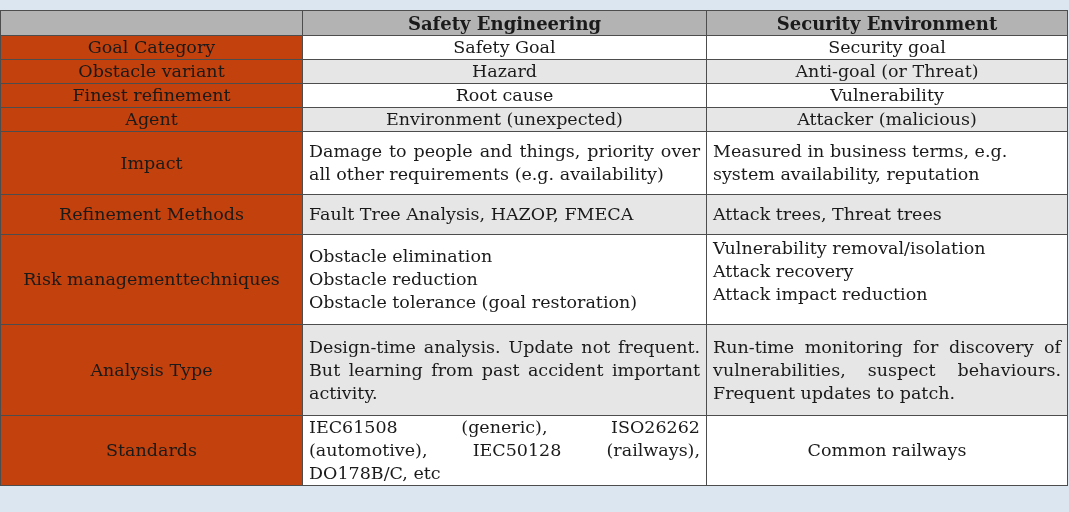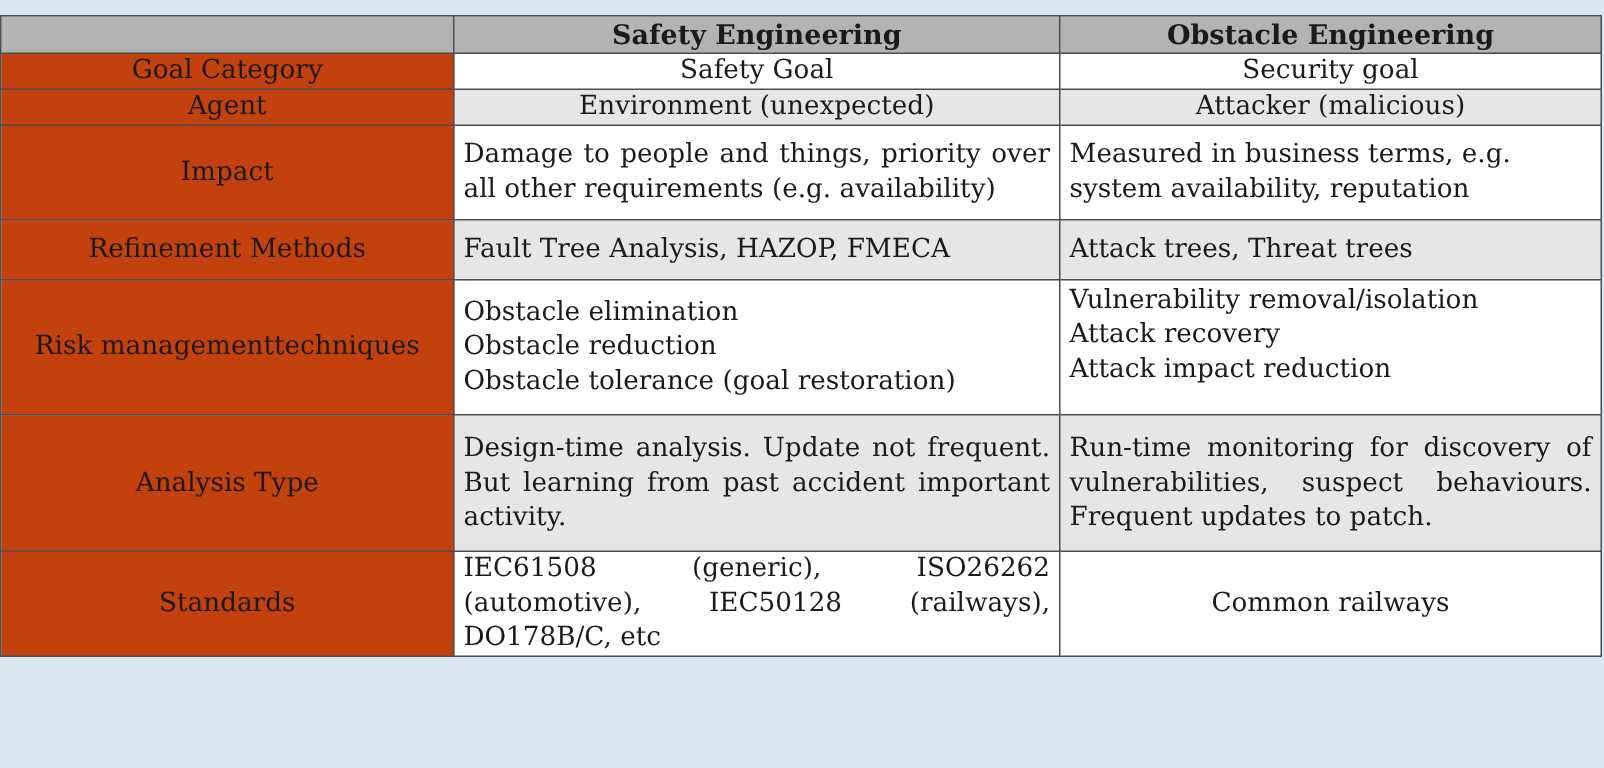--- a/index.html
+++ b/index.html
@@ -57,28 +57,38 @@
 <table>
   <colgroup>
         <col class="c1">
         <col class="c2">
         <col class="c3">
       </colgroup>
   <thead>
     <tr>
       <th></th>
       <th>Safety Engineering</th>
-      <th>Obstacle Engineering</th>
+      <th>Security Environment</th>
     </tr>
   </thead>
   <tbody>
     <tr class="w h24">
       <td class="label">Goal Category</td>
       <td class="val center">Safety Goal</td>
       <td class="val center">Security goal</td>
+    </tr>
+    <tr class="g h24">
+      <td class="label">Obstacle variant</td>
+      <td class="val center">Hazard</td>
+      <td class="val center">Anti-goal (or Threat)</td>
+    </tr>
+    <tr class="w h24">
+      <td class="label">Finest refinement</td>
+      <td class="val center">Root cause</td>
+      <td class="val center">Vulnerability</td>
     </tr>
     <tr class="g h24">
       <td class="label">Agent</td>
       <td class="val center">Environment (unexpected)</td>
       <td class="val center">Attacker (malicious)</td>
     </tr>
     <tr class="w" style="height:63px">
       <td class="label">Impact</td>
       <td class="val just">Damage to people and things, priority over all other requirements (e.g. availability)</td>
       <td class="val">Measured in business terms, e.g. system availability, reputation</td>

